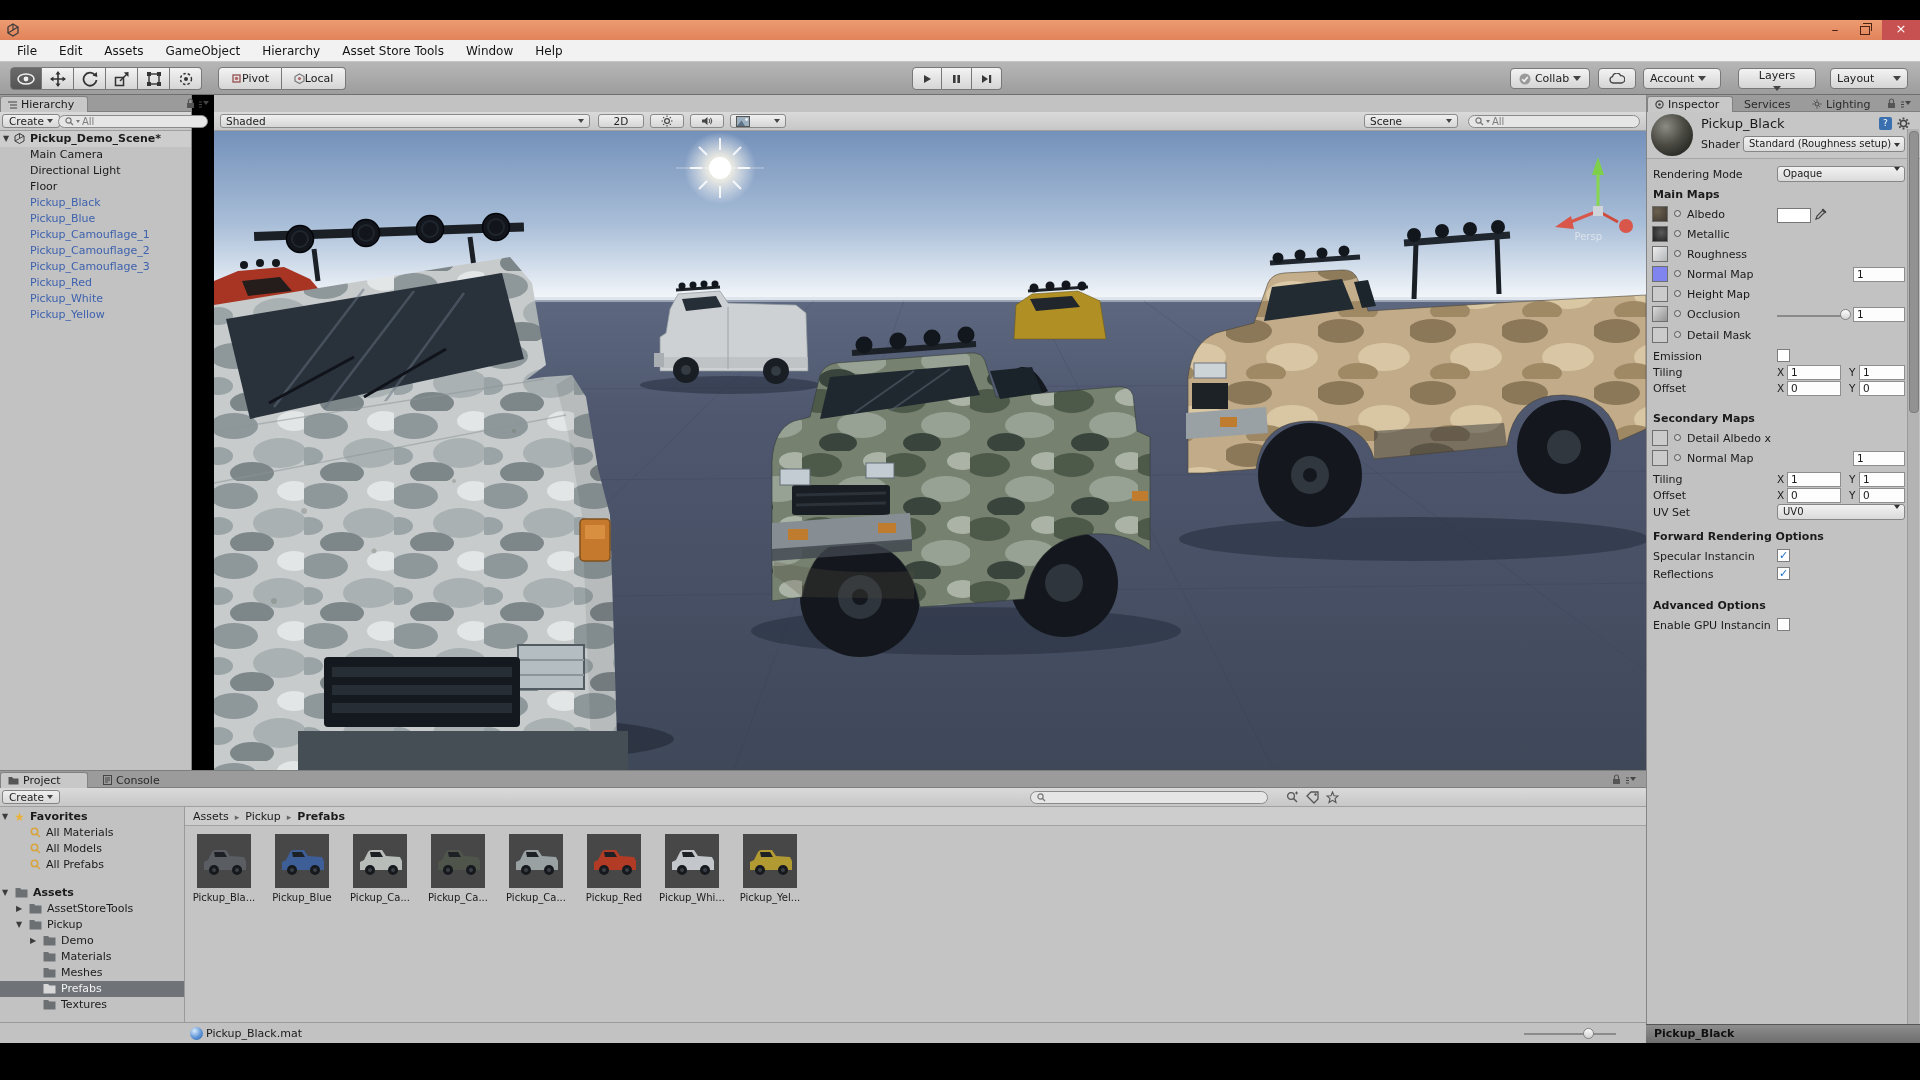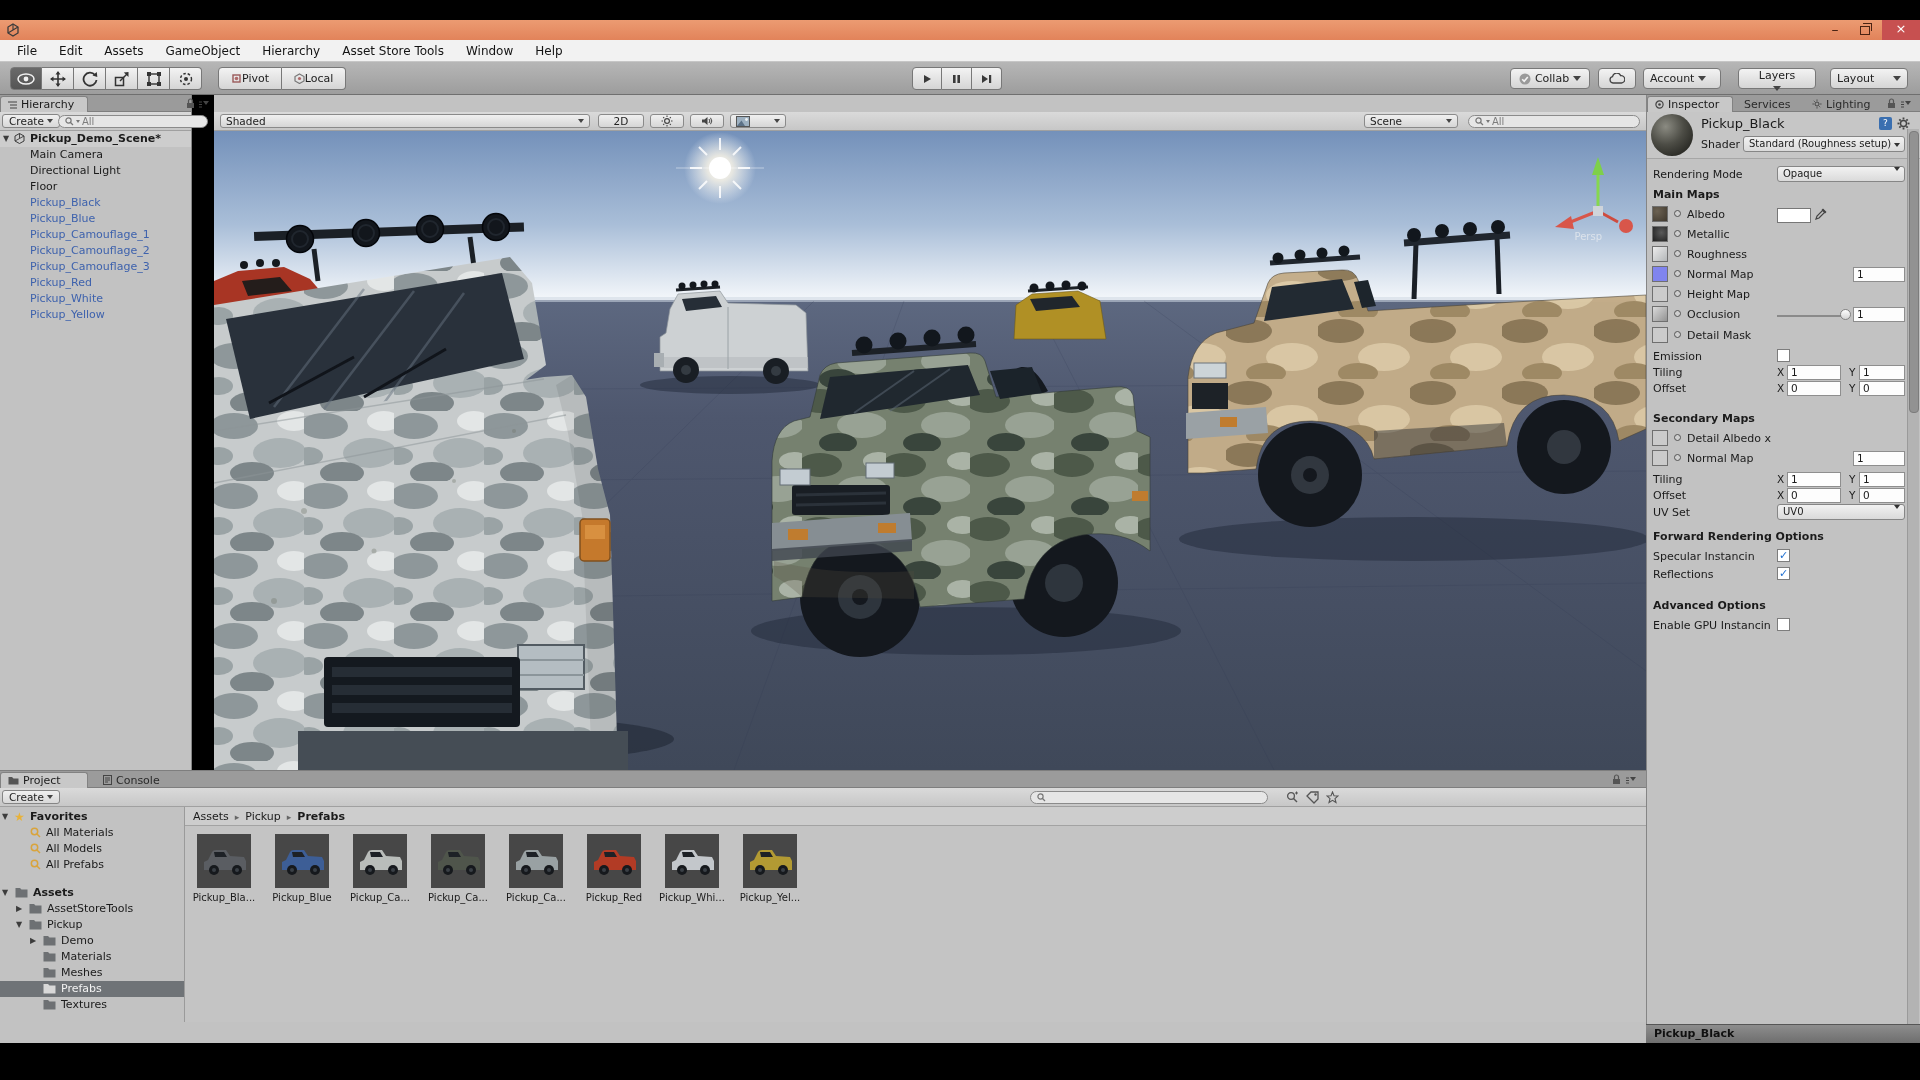--- a/index.html
+++ b/index.html
@@ -1054,15 +1054,21 @@
             <circle cx="12" cy="22" r="5" fill="#16191d"></circle>
               <circle cx="35" cy="22" r="5" fill="#16191d"></circle>
             <circle cx="12" cy="22" r="2" fill="#3a4046"></circle>
               <circle cx="35" cy="22" r="2" fill="#3a4046"></circle>
           </g>
         </svg>
         <div class="gridlabel">Pickup_Yel...</div>
       </div>
     </div>
 
+    <div class="projstatus">
+      <div class="sphere-blue"></div>
+      <span class="statusfile">Pickup_Black.mat</span>
+      <div class="zoomslider-track"></div>
+      <div class="zoomslider-knob"></div>
+    </div>
   </div>
 
 </div>
 
 </body></html>

